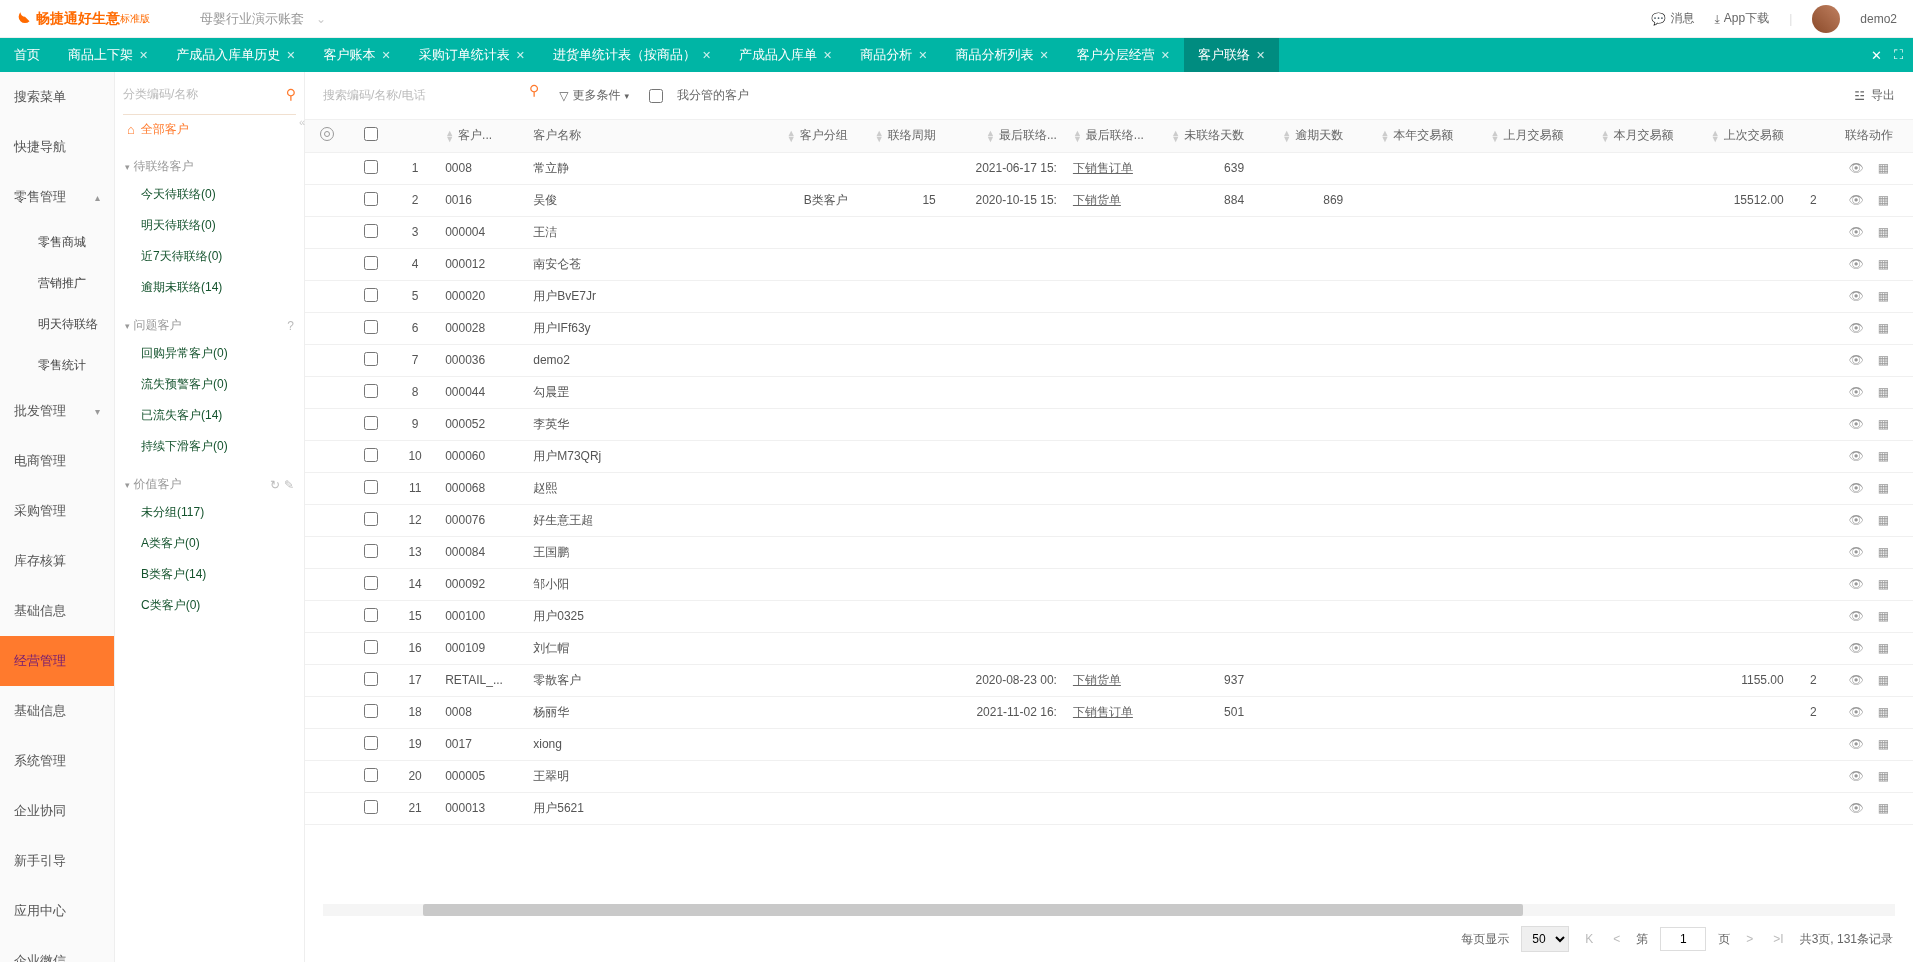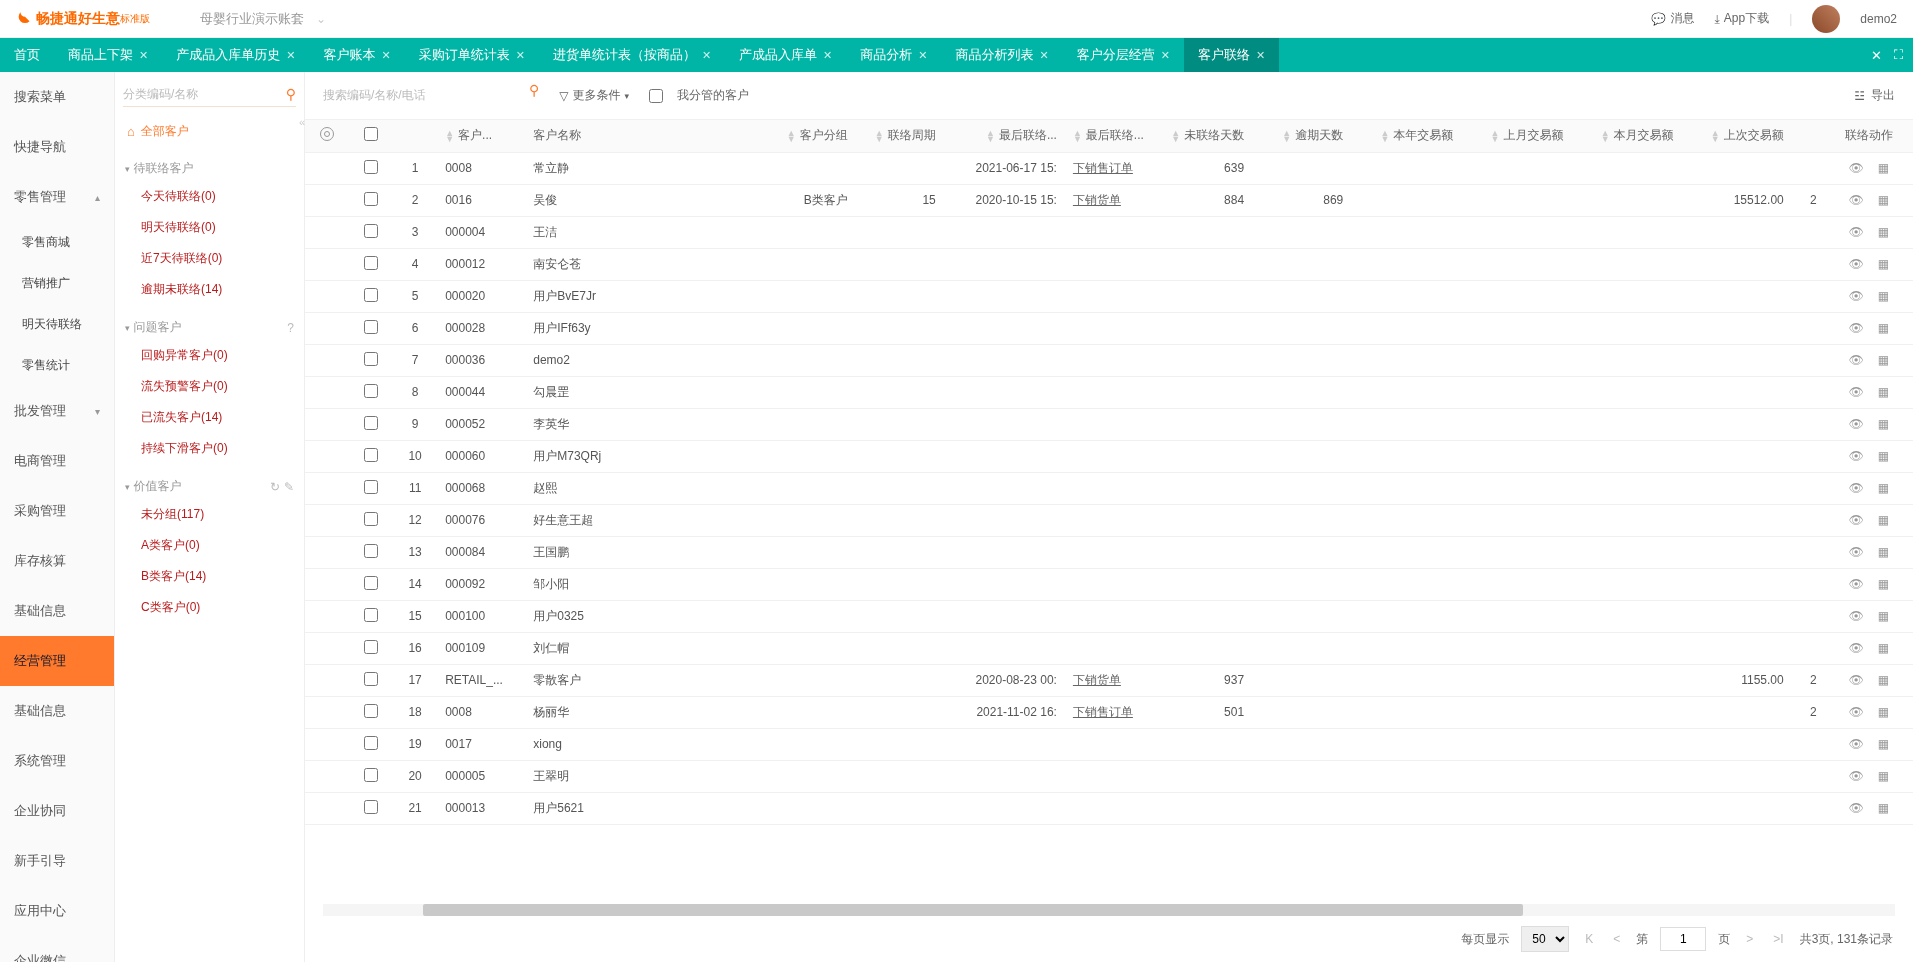--- a/index.html
+++ b/index.html
@@ -16,36 +16,36 @@
 .avatar { width:28px; height:28px; border-radius:50%; background:linear-gradient(45deg,#8a4a2a,#c08060); }
 .tab-bar { height:34px; background:#00b5a5; display:flex; align-items:stretch; color:#fff; font-size:13px; position:relative; }
 .tab { padding:0 14px; display:flex; align-items:center; gap:4px; cursor:pointer; white-space:nowrap; }
 .tab.active { background:#008c80; }
 .tab .x { font-size:11px; margin-left:2px; opacity:.8; }
 .tab-bar .end { margin-left:auto; display:flex; align-items:center; padding:0 10px; gap:12px; }
 .tab-bar .end span { cursor:pointer; }
 .main { display:flex; height:calc(962px - 72px); }
 .left-nav { width:115px; background:#fafafa; border-right:1px solid #eee; overflow-y:auto; }
 .left-nav .item { padding:16px 14px; font-size:13px; color:#555; cursor:pointer; display:flex; align-items:center; justify-content:space-between; }
-.left-nav .item.sub { padding:12px 14px 12px 22px; font-size:12px; color:#444; }
-.left-nav .item.hl { background:#ff7a2d; color:#0f172a; }
+.left-nav .item.sub { padding:12px 14px 12px 22px; font-size:12px; color:#444;margin-left:16px; }
+.left-nav .item.hl { background:#ff7a2d; color:#701a75; }
 .left-nav .arr { font-size:10px; color:#999; }
 .tree-col { width:190px; border-right:1px solid #eee; padding:10px 8px; position:relative; font-size:12px; color:#555; }
-.tree-search { display:flex; align-items:center; border-bottom:1px solid #f1e0d0; padding:4px 0 4px; margin-bottom:10px; }
+.tree-search { display:flex; align-items:center; border-bottom:1px solid #f1e0d0; padding:4px 0 12px; }
 .tree-search input { border:none; outline:none; flex:1; font-size:12px; color:#333; }
 .tree-search input::placeholder { color:#bbb; }
 .tree-search .mag { color:#ff7a2d; font-size:14px; }
 .tree-collapse { position:absolute; right:-1px; top:44px; color:#ccc; cursor:pointer; font-size:11px; }
 .tree-root { color:#ff7a2d; display:flex; align-items:center; gap:6px; padding:6px 4px; cursor:pointer; }
 .tree-root .home { font-size:13px; }
 .tree-group { margin-top:10px; }
 .tree-group-title { color:#999; display:flex; align-items:center; gap:4px; padding:4px 2px; font-size:12px; }
 .tree-group-title .refresh { margin-left:auto; color:#bbb; cursor:pointer; }
 .tree-group-title .edit { color:#bbb; cursor:pointer; }
-.tree-leaf { padding:7px 2px 7px 18px; color:#b91c1c; cursor:pointer; }
+.tree-leaf { padding:7px 2px 7px 18px; color:#14532d; cursor:pointer; }
 .content { flex:1; display:flex; flex-direction:column; overflow:hidden; }
 .toolbar { display:flex; align-items:center; padding:10px 18px; gap:20px; border-bottom:1px solid #f0f0f0; }
 .tool-search { display:flex; align-items:flex-start; border-bottom:1px solid transparent; }
 .tool-search input { border:none; outline:none; width:200px; font-size:12px; padding:6px 0; }
 .tool-search input::placeholder { color:#bbb; }
 .tool-search .mag { color:#ff7a2d; font-size:14px; margin-left:6px; }
 .tool-more { display:flex; align-items:center; gap:4px; color:#666; cursor:pointer; }
 .tool-check { display:flex; align-items:center; gap:14px; color:#666; }
 .tool-right { margin-left:auto; display:flex; align-items:center; gap:6px; color:#666; cursor:pointer; }
 .table-wrap { flex:1; overflow:auto; position:relative; }

